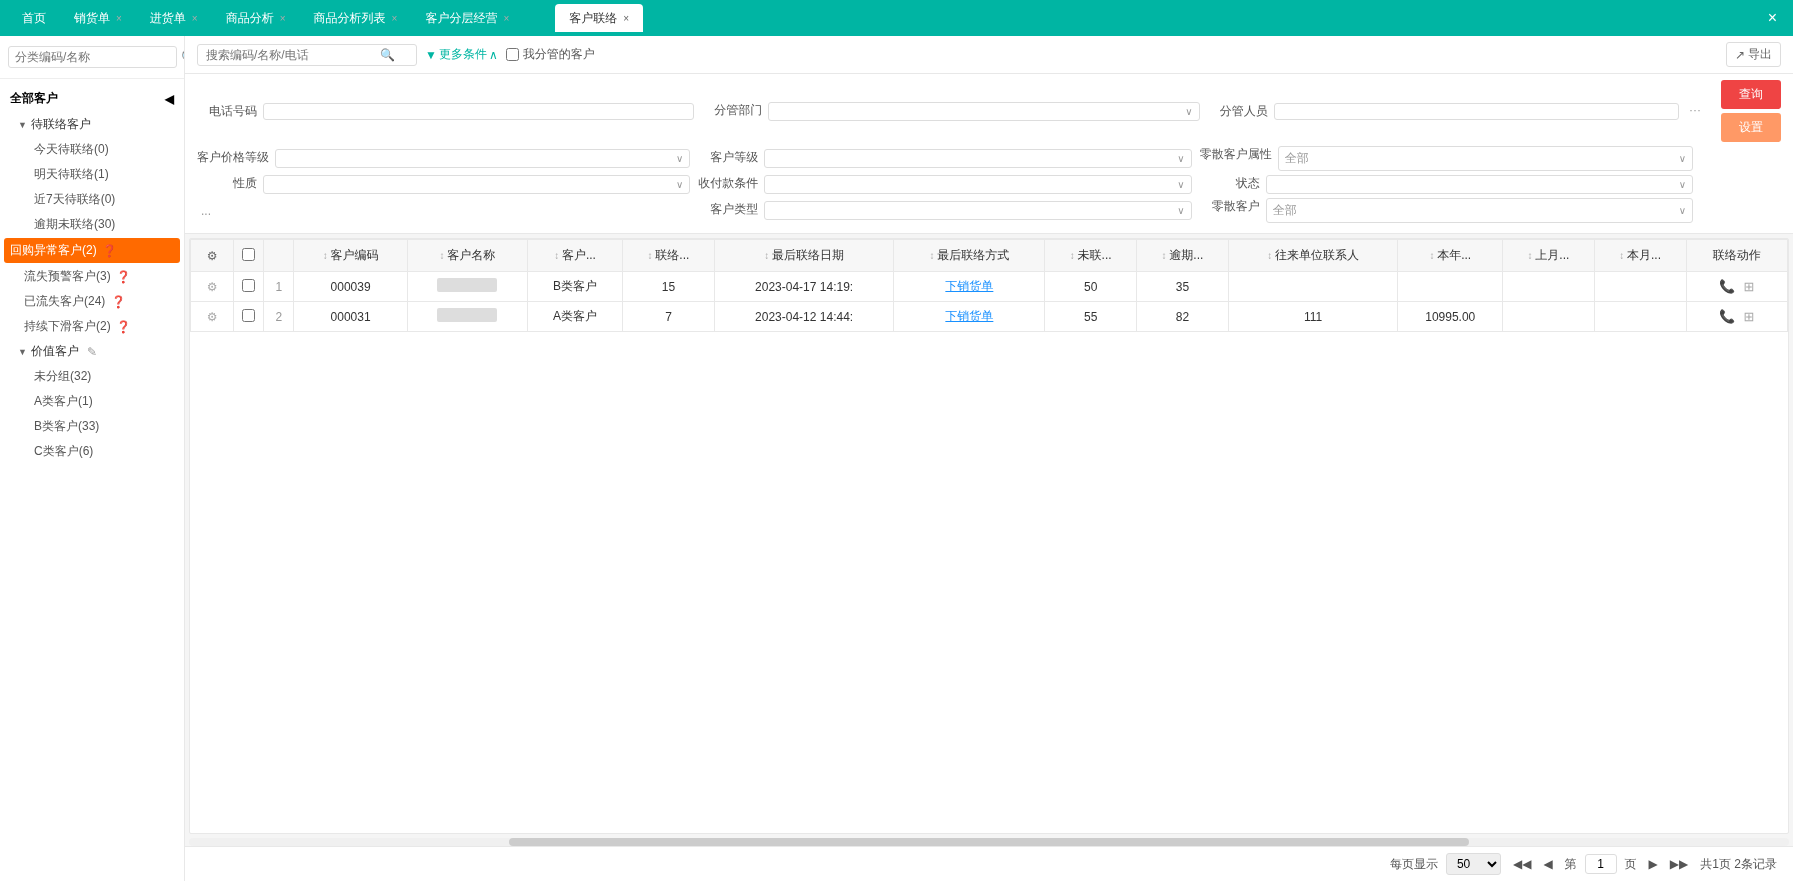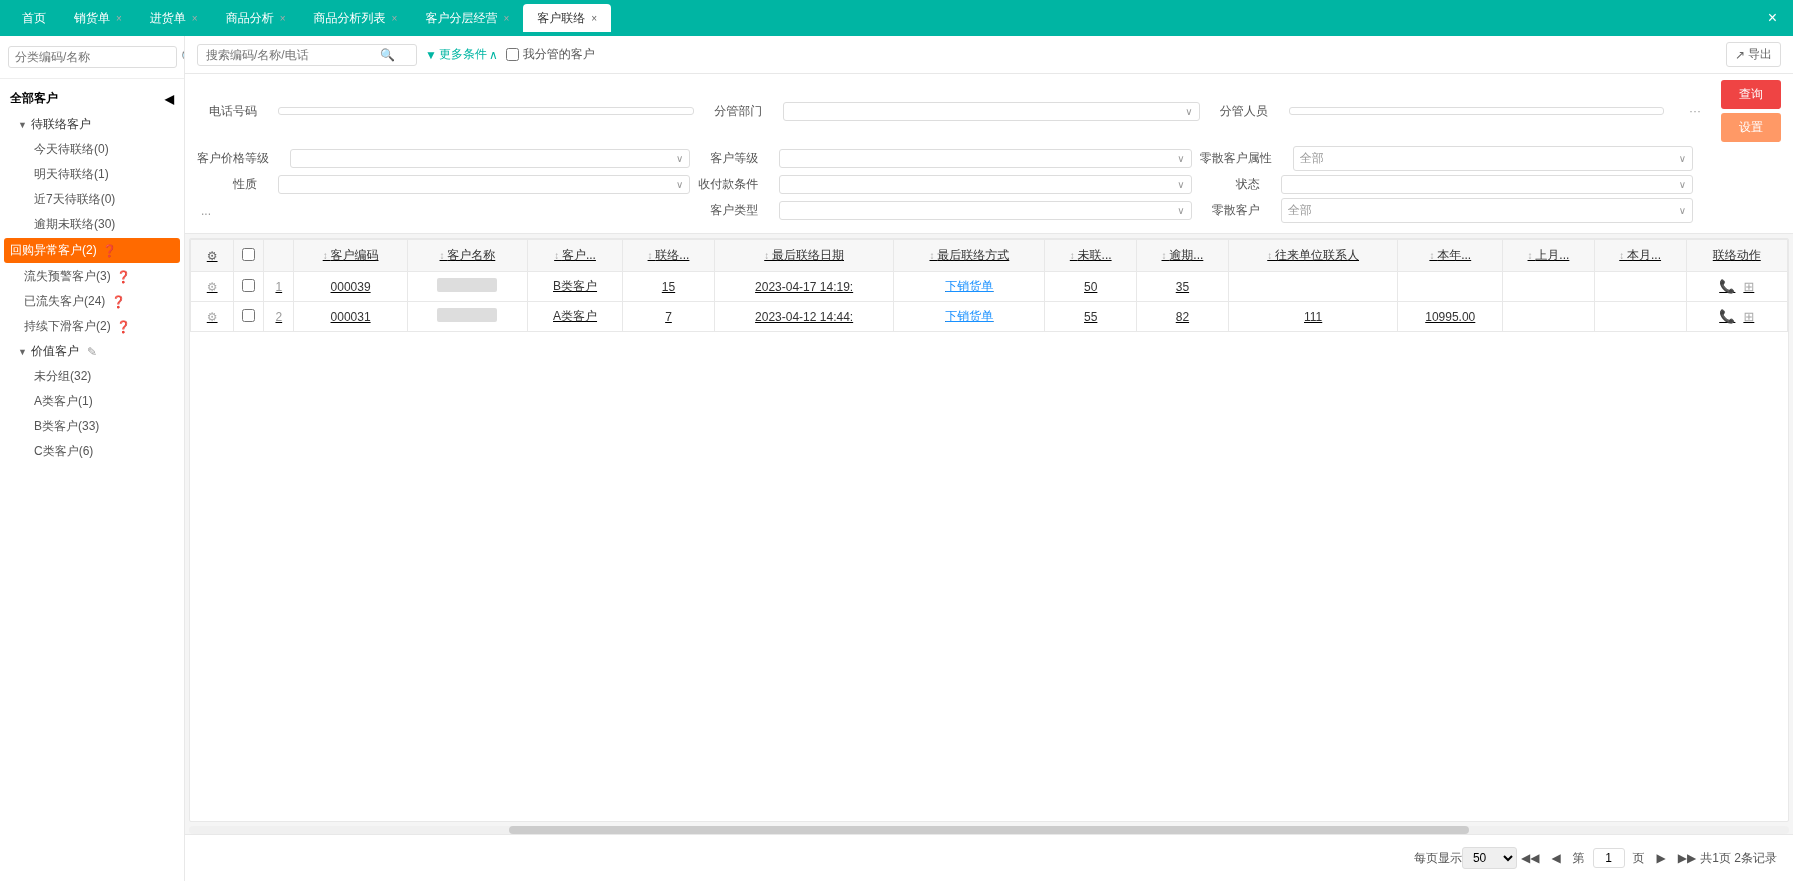--- a/index.html
+++ b/index.html
@@ -9,21 +9,21 @@
     .top-nav {
       display: flex; align-items: center;
       background: #00b5a3; height: 36px; padding: 0 8px;
       position: relative;
     }
     .top-nav .nav-item {
       color: #fff; padding: 0 14px; height: 28px; display: flex; align-items: center;
       cursor: pointer; font-size: 13px; white-space: nowrap; gap: 4px;
     }
     .top-nav .nav-item.active {
-      background: #fff; color: #333; border-radius: 4px 4px 0 0;
+      background: #fff; color: #333; border-radius: 4px 4px 0 0; margin-left: 32px;
     }
     .top-nav .nav-item .close-x {
       color: #aaa; font-size: 10px; margin-left: 2px; cursor: pointer;
     }
     .top-nav .nav-item.active .close-x { color: #666; }
     .top-nav-right {
       margin-left: auto; color: #fff; font-size: 16px; cursor: pointer; padding: 0 8px;
     }
 
     
@@ -94,21 +94,21 @@
     }
 
     
     .advanced-filters {
       background: #fff; padding: 6px 12px; border-bottom: 1px solid #e8e8e8;
     }
     .filter-row {
       display: flex; align-items: center; gap: 8px; margin-bottom: 4px;
     }
     .filter-cell {
-      display: flex; align-items: center; flex: 1; gap: 21px;
+      display: flex; flex: 1; gap: 6px;
     }
     .filter-cell label { color: #555; white-space: nowrap; min-width: 60px; text-align: right; }
     .filter-select {
       flex: 1; border: 1px solid #ddd; border-radius: 3px; padding: 3px 6px;
       display: flex; align-items: center; justify-content: space-between; cursor: pointer; color: #999;
       background: #fff; min-width: 100px;
     }
     .filter-input {
       flex: 1; border: 1px solid #ddd; border-radius: 3px; padding: 3px 6px; background: #fff; min-width: 100px;
     }
@@ -122,43 +122,43 @@
       padding: 6px 18px; cursor: pointer; font-size: 12px;
     }
     .btn-group { display: flex; flex-direction: column; gap: 4px; margin-left: 8px; }
     .zero-retail-label { white-space: nowrap; color: #555; }
     .filter-inline-label { white-space: nowrap; color: #555; }
 
     
     .table-container {
       flex: 1; overflow: auto; background: #fff; margin: 4px; border: 1px solid #e8e8e8; border-radius: 2px;
     }
-    table { width: 100%; border-collapse: collapse; font-size: 12px; text-decoration: underline; }
+    table { width: 100%; border-collapse: collapse; font-size: 12px; }
     thead tr { background: #f7f7f7; }
     th {
       border: 1px solid #e8e8e8; padding: 7px 8px; text-align: center;
       white-space: nowrap; font-weight: normal; color: #333; position: sticky; top: 0; background: #f7f7f7; z-index: 1;
     }
     td {
       border: 1px solid #e8e8e8; padding: 6px 8px; text-align: center;
       white-space: nowrap; color: #333;
     }
     .settings-icon { color: #666; cursor: pointer; }
     .checkbox-col { width: 30px; }
     .col-num { width: 30px; color: #999; }
     th.sortable { cursor: pointer; }
     th.sortable::before { content: '↕ '; font-size: 10px; color: #aaa; }
     .link-text { color: #1890ff; text-decoration: underline; cursor: pointer; }
     .action-icons { display: flex; align-items: center; justify-content: center; gap: 8px; }
     .action-icon { color: #aaa; cursor: pointer; font-size: 13px; }
 
     
     .table-footer {
-      background: #fff; border-top: 1px solid #e8e8e8; padding: 12px 16px;
-      display: flex; align-items: center; justify-content: flex-end; 
+      background: #fff; border-top: 1px solid #e8e8e8; padding: 6px 16px;
+      display: flex; align-items: center; justify-content: flex-end; gap: 8px;
     }
     .page-size-label { color: #555; }
     .page-size-select {
       border: 1px solid #ddd; border-radius: 3px; padding: 2px 6px; cursor: pointer;
     }
     .page-nav { display: flex; align-items: center; gap: 4px; color: #555; }
     .page-nav span { cursor: pointer; padding: 2px 4px; }
     .page-input {
       border: 1px solid #ddd; border-radius: 3px; padding: 2px 4px; width: 32px; text-align: center;
     }

